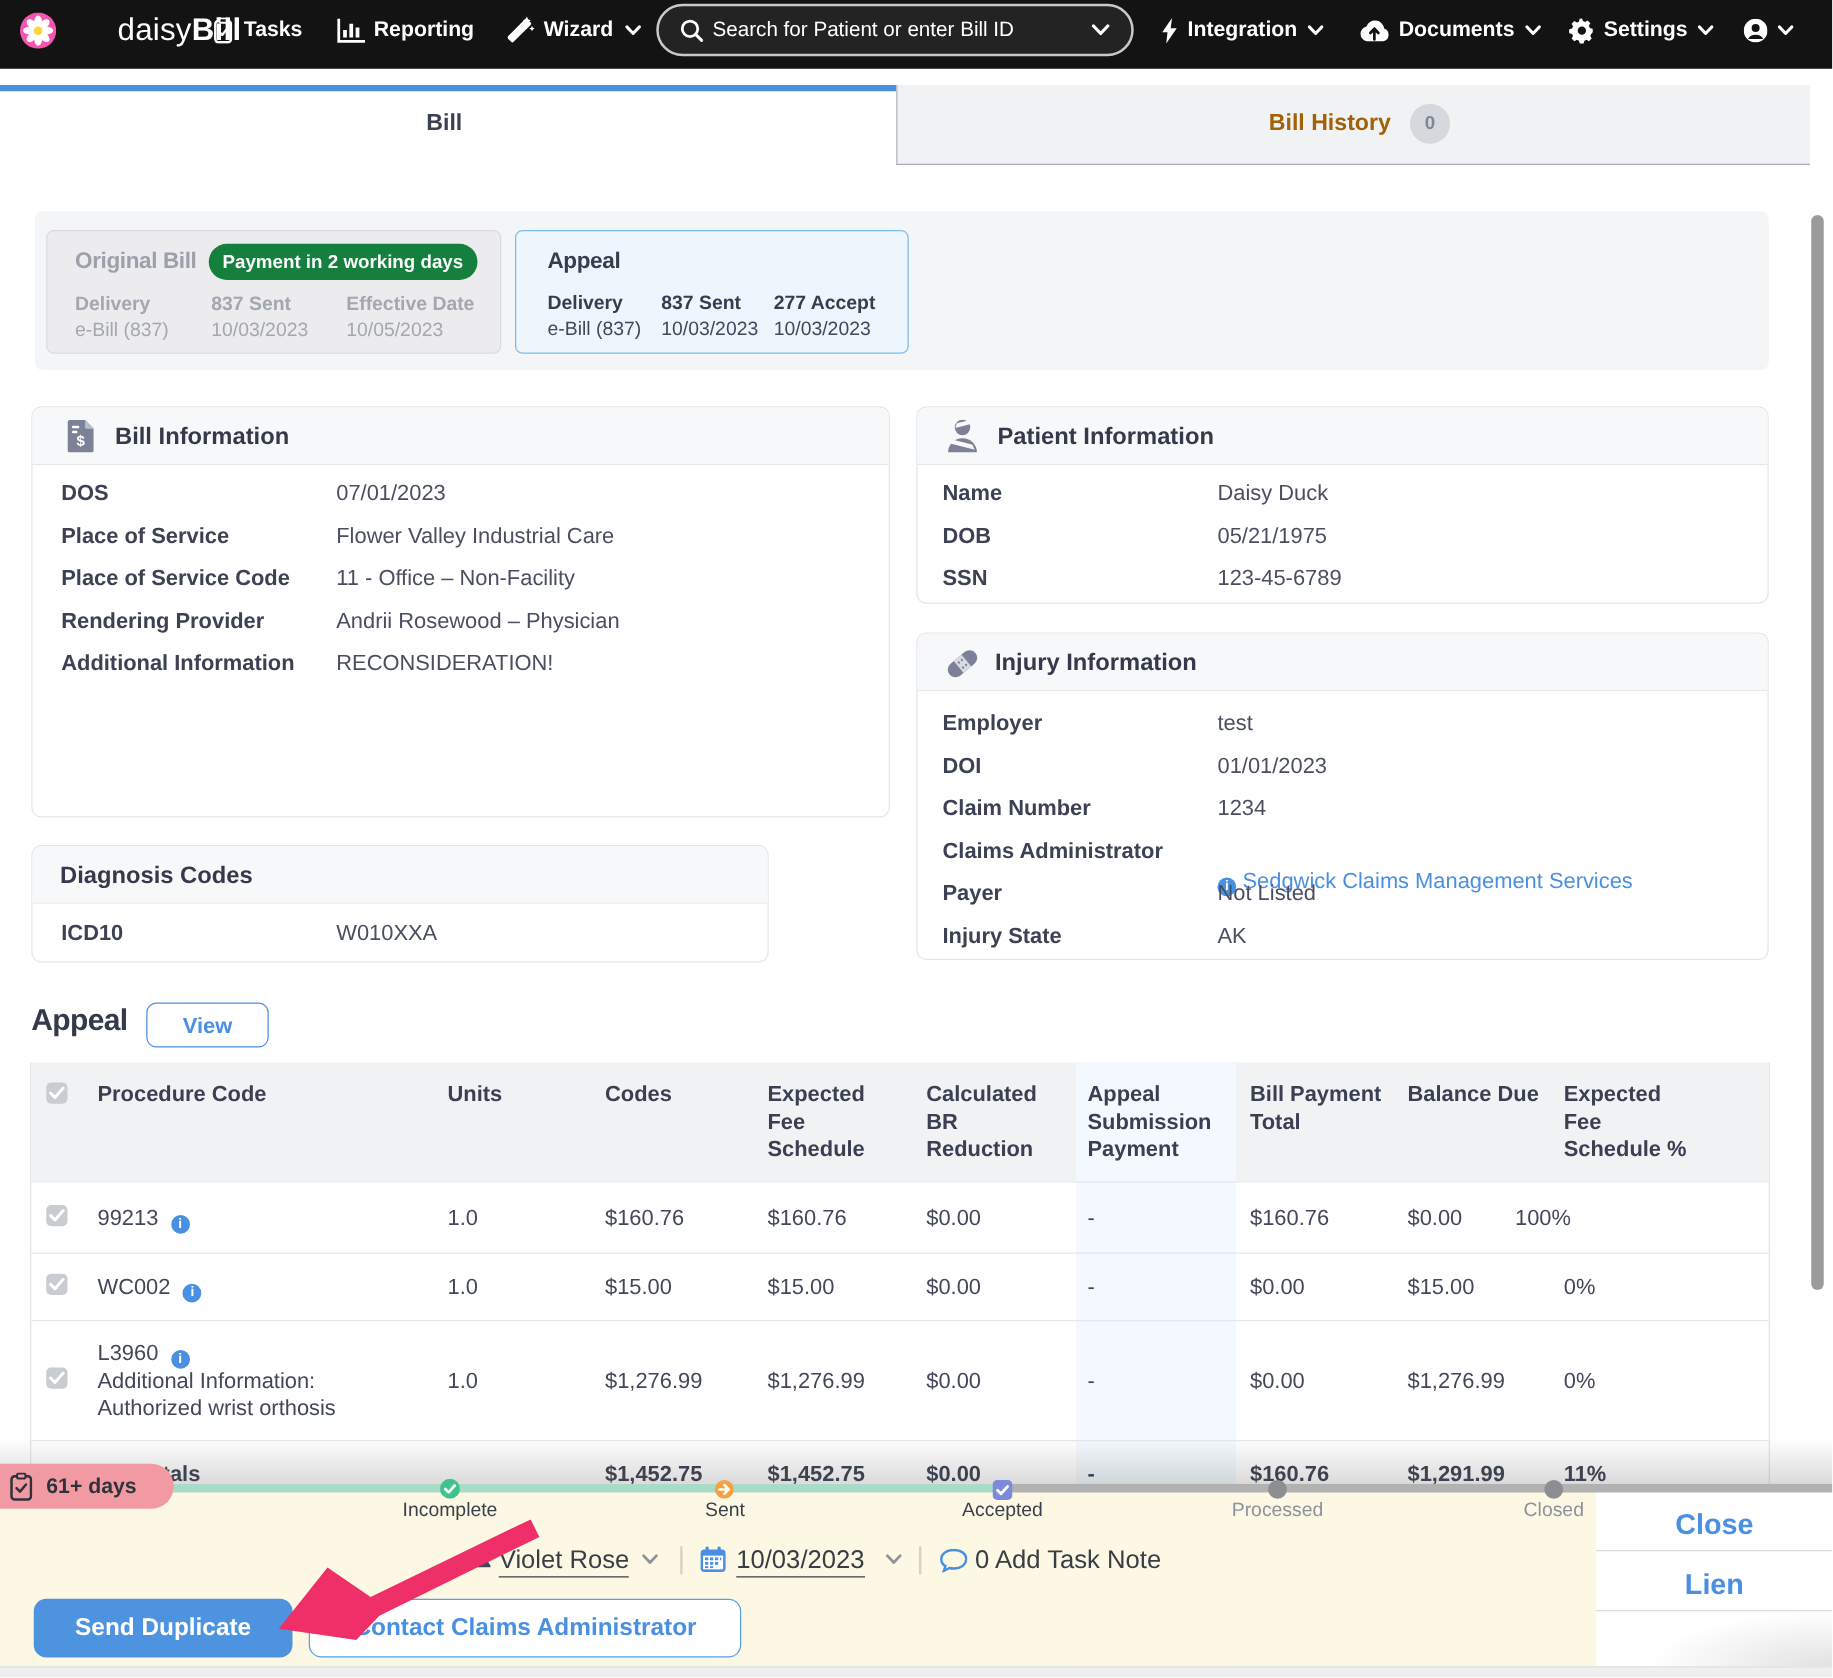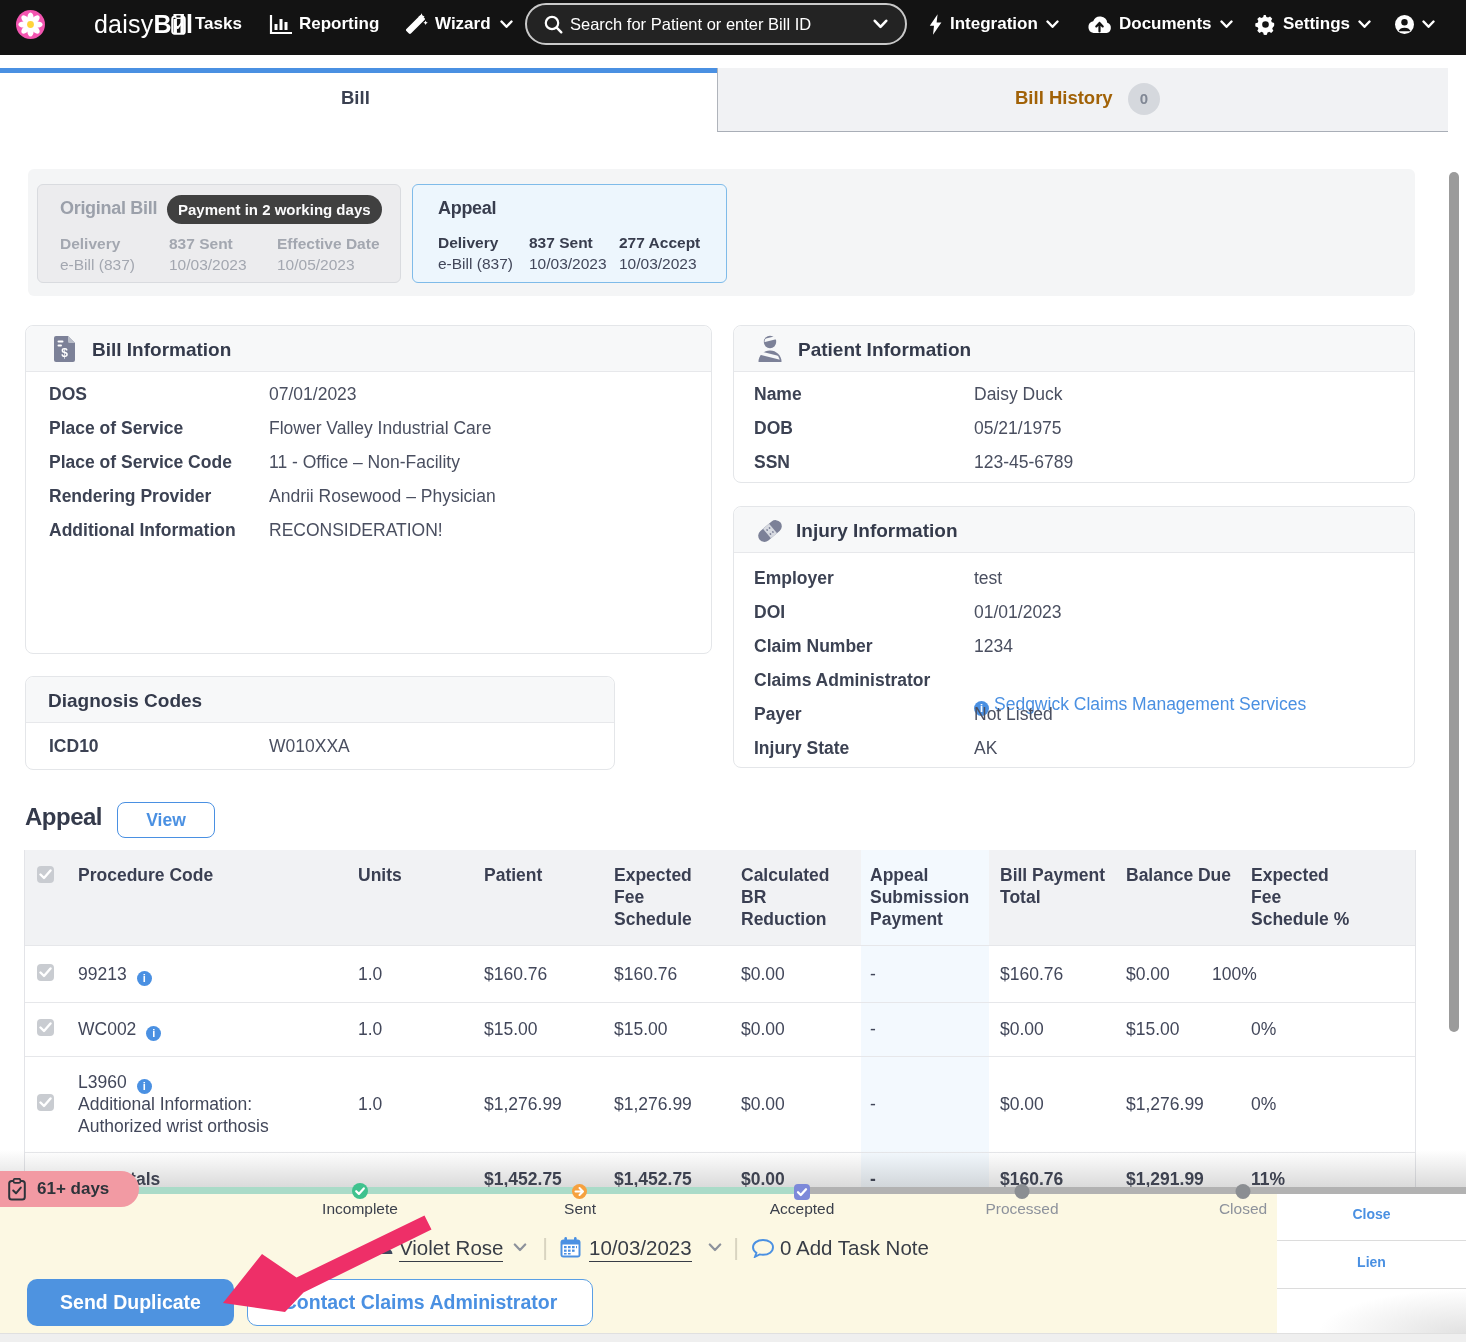--- a/index.html
+++ b/index.html
@@ -50,21 +50,21 @@
 .f-shadow { position:absolute; left:0; top:1150px; width:1466px; height:37px; background:linear-gradient(to bottom, rgba(90,90,90,0) 0%, rgba(90,90,90,0.22) 100%); }
 .sline-g { position:absolute; left:0; top:1187px; width:803px; height:6.5px; background:#aadbc8; }
 .sline-x { position:absolute; left:803px; top:1187px; width:663px; height:6.5px; background:#b2b2b2; }
 .slabel { position:absolute; top:1200px; font-size:15.5px; color:#3a3f4b; transform:translateX(-50%); }
 .slabel.dim { color:#8d929c; }
 .sdot { position:absolute; top:1183.5px; width:15px; height:15px; border-radius:50%; transform:translateX(-50%); }
 .badge61 { position:absolute; left:0; top:1171px; width:139px; height:36px; background:#f29aa3; border-radius:0 18px 18px 0; }
 .btn-blue { position:absolute; background:#4e93e0; border-radius:10px; color:#fff; font-weight:bold; font-size:19.5px; display:flex; align-items:center; justify-content:center; }
 .btn-line { position:absolute; background:#fff; border:1.5px solid #5a9fe5; border-radius:10px; color:#4a90e2; font-weight:bold; font-size:19.5px; display:flex; align-items:center; justify-content:center; }
 .rpanel { position:absolute; left:1277px; top:1193px; width:189px; height:140px; background:#fff; }
-.rbtn { position:absolute; left:0; width:189px; text-align:center; color:#4a90e2; font-weight:bold; font-size:14px; }
+.rbtn { position:absolute; left:0; width:189px; text-align:center; color:#4a90e2; font-weight:bold; font-size:23px; }
 .botstrip { position:absolute; left:0; top:1333px; width:1466px; height:9px; background:#efefef; border-top:1px solid #e0e0e0; }
 .scrollthumb { position:absolute; left:1449px; top:172px; width:10px; height:860px; background:#9b9b9b; border-radius:5px; }
 .meta { position:absolute; font-size:20.5px; color:#383d46; }
 </style>
 </head>
 <body>
 <div id="page">
 
 <div class="nav">
   <div class="item" style="left:16px;">
@@ -167,21 +167,21 @@
 
 <div class="tab-bill"></div>
 <div class="tab-hist"></div>
 <div class="abs tab-lbl" style="left:341px; top:87px; color:#3a4050;">Bill</div>
 <div class="abs tab-lbl" style="left:1015px; top:87px; color:#a16207;">Bill History</div>
 <div class="abs" style="left:1128px; top:83px; width:32px; height:32px; border-radius:50%; background:#d5d8dd; color:#808794; font-weight:bold; font-size:15px; text-align:center; line-height:32px;">0</div>
 
 <div class="cards-wrap">
   <div class="card-orig" style="font-size:15.5px;">
     <div class="abs" style="left:22px; top:13px; font-weight:bold; font-size:18px; letter-spacing:-0.3px; color:#9ba0aa;">Original Bill</div>
-    <div class="abs" style="left:129px; top:10px; height:29px; padding:0 11px; background:#404040; border-radius:15px; color:#fafafb; font-weight:bold; font-size:15px; line-height:29px; white-space:nowrap;">Payment in 2 working days</div>
+    <div class="abs" style="left:129px; top:10px; height:29px; padding:0 11px; background:#15803d; border-radius:15px; color:#fafafb; font-weight:bold; font-size:15px; line-height:29px; white-space:nowrap;">Payment in 2 working days</div>
     <div class="lbl" style="left:22px; top:50px; color:#a3a7b0; font-size:15.5px;">Delivery</div>
     <div class="lbl" style="left:131px; top:50px; color:#a3a7b0; font-size:15.5px;">837 Sent</div>
     <div class="lbl" style="left:239px; top:50px; color:#a3a7b0; font-size:15.5px;">Effective Date</div>
     <div class="val" style="left:22px; top:71px; color:#a3a7b0; font-size:15.5px;">e-Bill (837)</div>
     <div class="val" style="left:131px; top:71px; color:#a3a7b0; font-size:15.5px;">10/03/2023</div>
     <div class="val" style="left:239px; top:71px; color:#a3a7b0; font-size:15.5px;text-align:center;">10/05/2023</div>
   </div>
   <div class="card-appeal">
     <div class="abs" style="left:25px; top:13px; font-weight:bold; font-size:18px; letter-spacing:-0.3px; color:#383d4e;">Appeal</div>
     <div class="lbl" style="left:25px; top:49px; color:#383d4e; font-size:15.5px;">Delivery</div>
@@ -281,21 +281,21 @@
 <div class="tbl">
   <div class="tbl-head"></div>
   <div class="bluecol"></div>
   <div class="cb" style="left:12px; top:16px;">
         <svg width="13" height="11" viewBox="0 0 13 11">
           <path d="M1.5 5.5 L5 9 L11.5 1.5" fill="none" stroke="#fff" stroke-width="2.4" stroke-linecap="round" stroke-linejoin="round"></path>
         </svg>
       </div>
   <div class="th" style="left:53px;">Procedure Code</div>
   <div class="th" style="left:333px;">Units</div>
-  <div class="th" style="left:459px;">Patient</div>
+  <div class="th" style="left:459px;">Codes</div>
   <div class="th" style="left:589px;">Expected<br>Fee<br>Schedule</div>
   <div class="th" style="left:716px;">Calculated<br>BR<br>Reduction</div>
   <div class="th" style="left:845px;">Appeal<br>Submission<br>Payment</div>
   <div class="th" style="left:975px;">Bill Payment<br>Total</div>
   <div class="th" style="left:1101px;">Balance Due</div>
   <div class="th" style="left:1226px;">Expected<br>Fee<br>Schedule %</div>
   <div class="rowline" style="top:95px;"></div>
 
   <div class="cb" style="left:12px; top:114px;">
         <svg width="13" height="11" viewBox="0 0 13 11">

